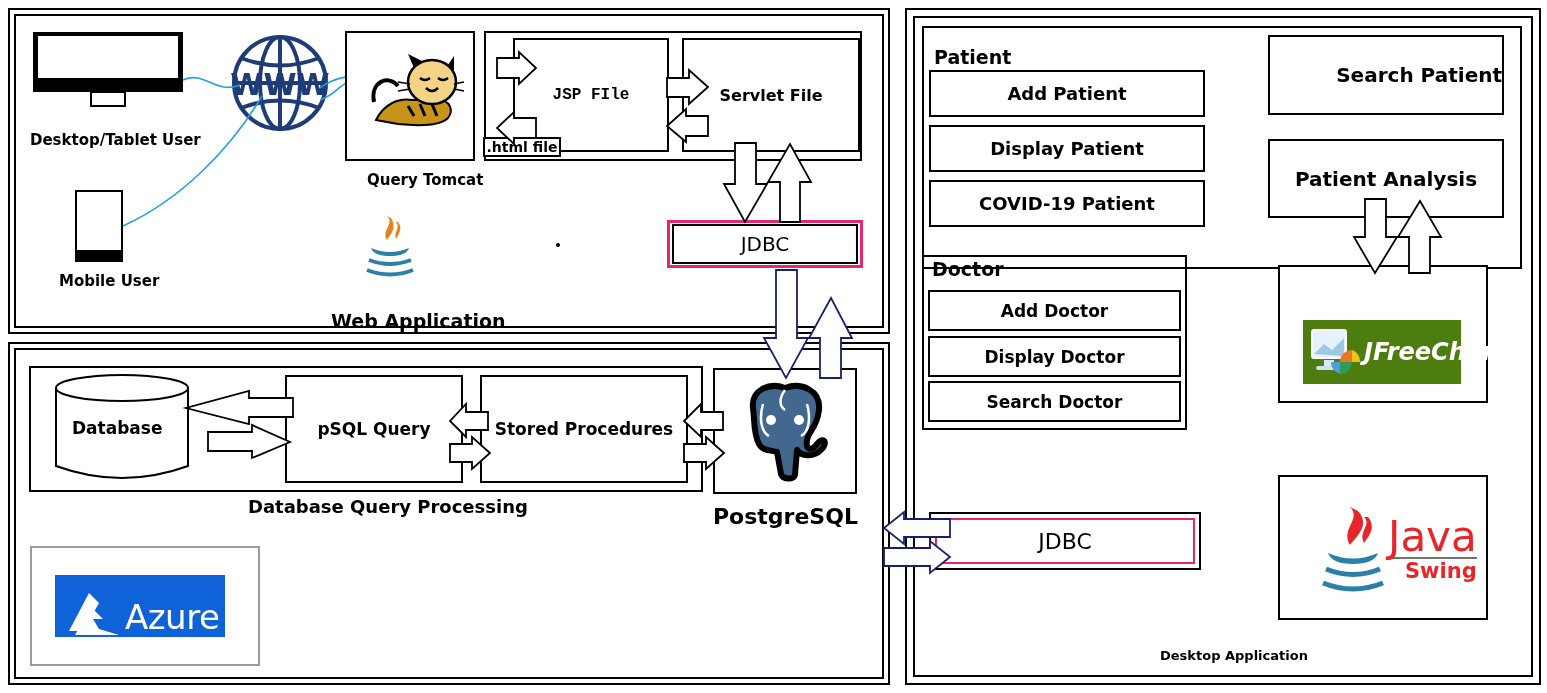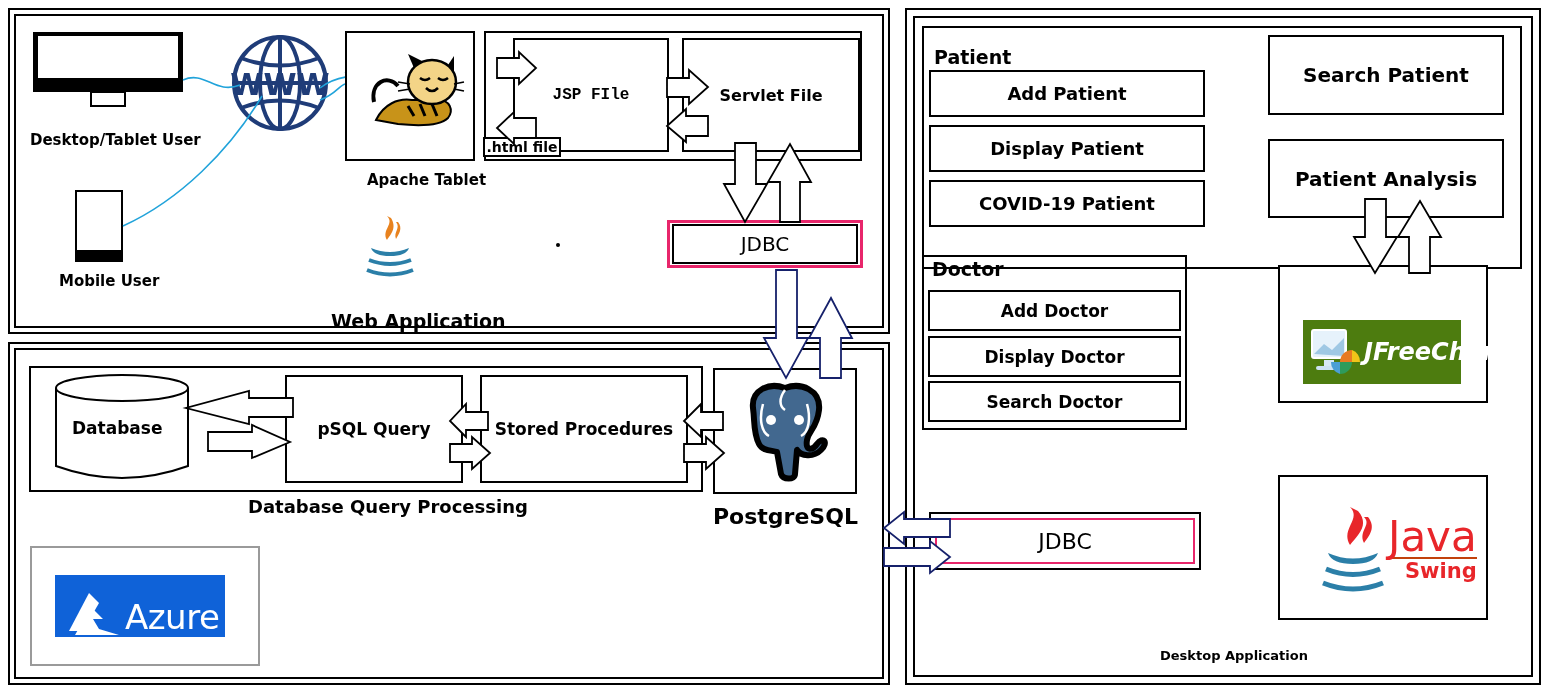--- a/index.html
+++ b/index.html
@@ -73,21 +73,21 @@
     <path d="M58 36 q6 6 12 0" stroke="#000" stroke-width="2.5" fill="none"></path>
     <g stroke="#000" stroke-width="1.6">
         <line x1="42" y1="32" x2="30" y2="30"></line>
         <line x1="42" y1="37" x2="30" y2="39"></line>
         <line x1="86" y1="32" x2="96" y2="30"></line>
         <line x1="86" y1="37" x2="96" y2="39"></line>
       </g>
     <path d="M40 54 l6 10 M52 52 l5 12 M64 52 l5 12" stroke="#000" stroke-width="3" fill="none"></path>
   </svg>
 </div>
-<div class="abs lbl" style="left:367px;top:171px;font-size:15px;">Apache Tablet</div>
+<div class="abs lbl" style="left:367px;top:171px;font-size:15px;">Query Tomcat</div>
 
 <div class="abs" style="left:363px;top:212px;width:54px;height:66px;">
   <svg width="54" height="66" viewBox="0 0 54 66">
     <path d="M24 4 C32 12 18 18 24 28 C28 22 34 16 28 6 Z" fill="#E8821E"></path>
     <path d="M33 10 C38 16 30 20 33 27 C36 22 40 16 35 10 Z" fill="#E8821E"></path>
     <path d="M8 36 q19 8 38 0 q-3 8 -19 8 q-16 0 -19 -8 Z" fill="#2B7FA8"></path>
     <path d="M6 48 q21 8 42 0" stroke="#2B7FA8" stroke-width="4" fill="none"></path>
     <path d="M4 58 q23 9 46 0" stroke="#2B7FA8" stroke-width="4" fill="none"></path>
   </svg>
 </div>
@@ -172,21 +172,21 @@
 <div class="abs box ctr" style="left:929px;top:70px;width:276px;height:47px;">
   <span class="lbl" style="font-size:18px;">Add Patient</span>
 </div>
 <div class="abs box ctr" style="left:929px;top:125px;width:276px;height:47px;">
   <span class="lbl" style="font-size:18px;">Display Patient</span>
 </div>
 <div class="abs box ctr" style="left:929px;top:180px;width:276px;height:47px;">
   <span class="lbl" style="font-size:18px;">COVID-19 Patient</span>
 </div>
 
-<div class="abs box ctr" style="left:1268px;top:35px;width:236px;height:80px;">
+<div class="abs box ctr" style="left:1268px;top:35px;width:236px;height:80px;justify-content:flex-end;">
   <span class="lbl" style="font-size:20px;">Search Patient</span>
 </div>
 <div class="abs box ctr" style="left:1268px;top:139px;width:236px;height:79px;">
   <span class="lbl" style="font-size:20px;">Patient Analysis</span>
 </div>
 
 <div class="abs" style="left:922px;top:255px;width:265px;height:175px;border:2px solid #000;"></div>
 <div class="grp-title" style="left:932px;top:258px;">Doctor</div>
 <div class="abs box ctr" style="left:928px;top:290px;width:253px;height:41px;">
   <span class="lbl" style="font-size:17px;">Add Doctor</span>
@@ -216,21 +216,21 @@
 <div class="abs box" style="left:1278px;top:475px;width:210px;height:145px;"></div>
 <div class="abs" style="left:1320px;top:497px;width:148px;height:106px;display:flex;align-items:center;">
   <svg width="66" height="94" viewBox="0 0 66 94">
     <path d="M30 4 C42 16 20 26 30 42 C38 32 50 22 38 8 Z" fill="#E8262A"></path>
     <path d="M44 14 C52 22 38 28 44 40 C50 32 56 24 48 14 Z" fill="#E8262A"></path>
     <path d="M8 50 q25 11 50 0 q-4 11 -25 11 q-21 0 -25 -11 Z" fill="#2B7FA8"></path>
     <path d="M6 66 q27 11 54 0" stroke="#2B7FA8" stroke-width="5" fill="none"></path>
     <path d="M3 80 q30 12 60 0" stroke="#2B7FA8" stroke-width="5" fill="none"></path>
   </svg>
   <div style="margin-left:2px;">
-    <div style="color:#E8262A;font-size:42px;line-height:0.95;border-bottom:2px solid #c2410c;">Java</div>
+    <div style="color:#E8262A;font-size:42px;line-height:0.95;border-bottom:2px solid #737373;">Java</div>
     <div style="color:#E8262A;font-size:21px;font-weight:bold;text-align:right;">Swing</div>
   </div>
 </div>
 
 <div class="abs box" style="left:929px;top:512px;width:272px;height:58px;"></div>
 <div class="abs ctr" style="left:935px;top:518px;width:260px;height:46px;border:2px solid #E8266B;">
   <span style="font-size:22px;">JDBC</span>
 </div>
 
 <div class="abs lbl" style="left:1160px;top:648px;font-size:13px;">Desktop Application</div>

